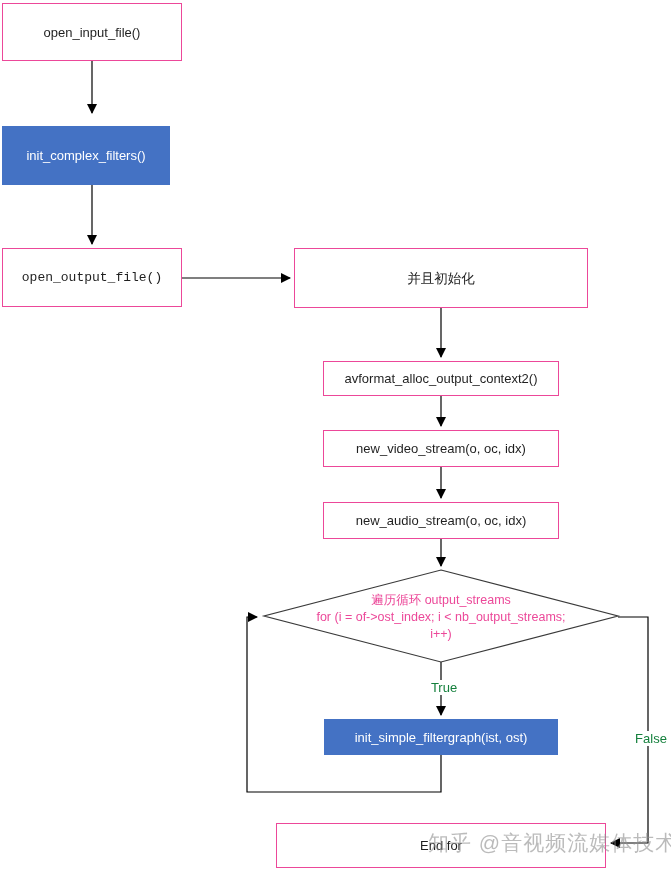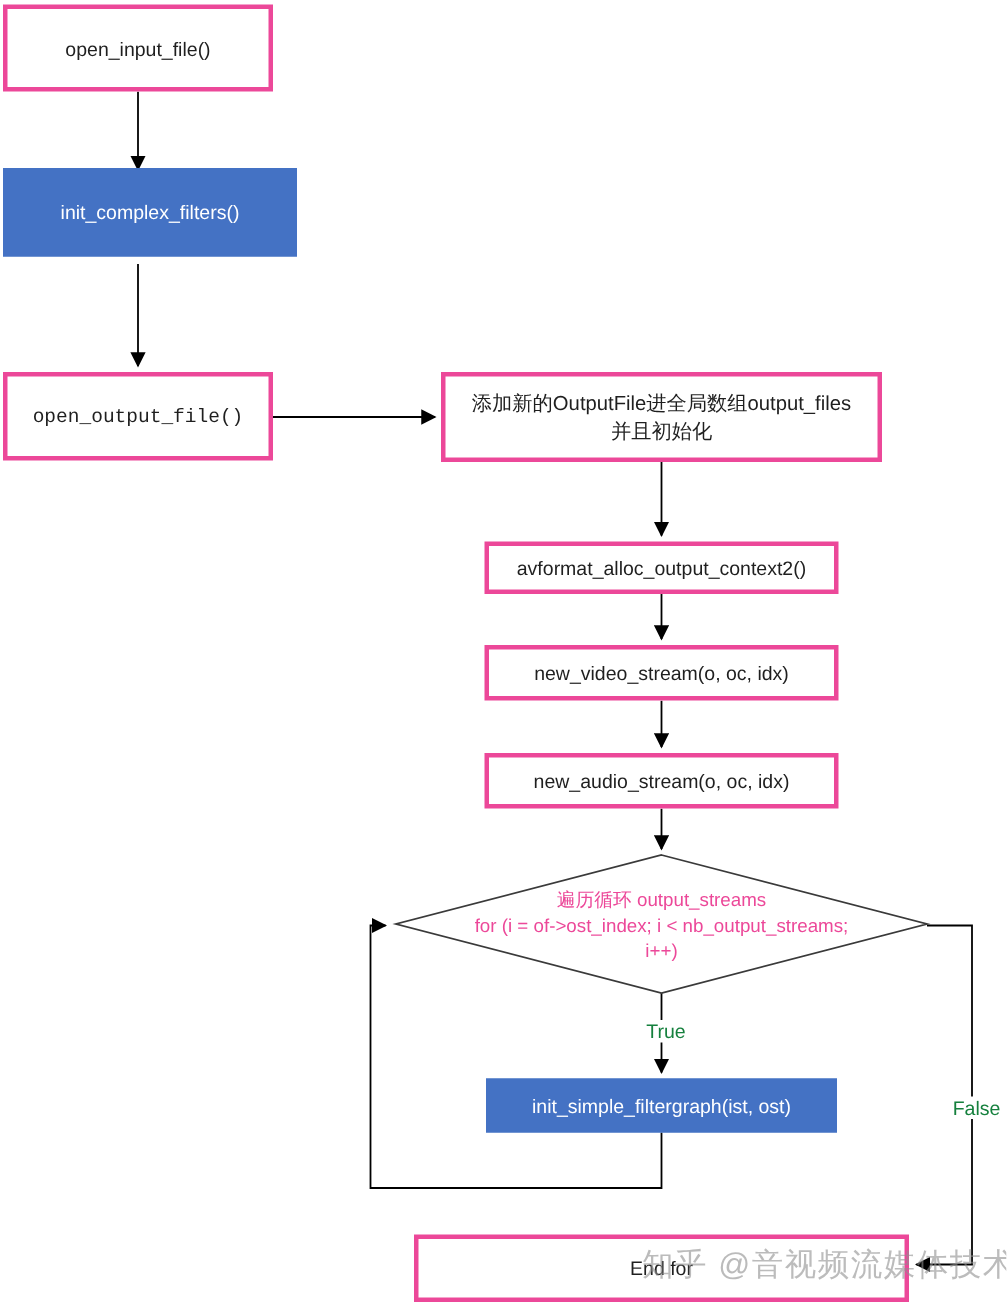--- a/index.html
+++ b/index.html
@@ -3,21 +3,21 @@
 <meta charset="utf-8">
 <style>
   html,body { margin:0; padding:0; background:#ffffff; }
   .canvas {
     position:relative; width:671px; height:873px; background:#ffffff;
     font-family:"Liberation Sans","DejaVu Sans",sans-serif; overflow:hidden;
   }
   .edges { position:absolute; left:0; top:0; width:671px; height:873px; z-index:1; }
   .pbox {
     position:absolute; box-sizing:border-box; background:#ffffff;
-    border:3px solid #ec4899; color:#1f1f1f;
+    border:1px solid #ec4899; color:#1f1f1f;
     display:flex; flex-direction:column; align-items:center; justify-content:center;
     text-align:center; font-size:13px; line-height:19px; z-index:2;
   }
   .accent {
     background:var(--accent,#4472c4); border-color:var(--accent,#4472c4);
     color:var(--accent-text,#ffffff);
   }
   .diamond-text {
     position:absolute; left:271px; top:589px; width:340px; height:56px; z-index:3;
     display:flex; flex-direction:column; align-items:center; justify-content:center;
@@ -57,30 +57,29 @@
       <path d="M441 755 V792 H247 V617 H257" marker-end="url(#arrow)"></path>
       <path d="M618 617 H648 V843 H611" marker-end="url(#arrow)"></path>
     </g>
     <polygon points="441,570 618,616 441,662 264,616" fill="#ffffff" stroke="#3a3a3a" stroke-width="1.2"></polygon>
   </svg>
 
   <div class="pbox" style="left:2px; top:3px; width:180px; height:58px;">
     <span>open_input_file()</span>
   </div>
 
-  <div class="pbox accent" style="left:2px; top:112px; width:196px; height:59px;">
+  <div class="pbox accent" style="left:2px; top:126px; width:168px; height:59px;">
     <span>init_complex_filters()</span>
   </div>
 
   <div class="pbox" style="left:2px; top:248px; width:180px; height:59px;font-family:Liberation Mono, monospace;">
     <span>open_output_file()</span>
   </div>
 
   <div class="pbox" style="left:294px; top:248px; width:294px; height:60px; font-size:13.5px;">
-    <span class="line-block">添加新的OutputFile进全局数组output_files</span>
     <span class="line-block">并且初始化</span>
   </div>
 
   <div class="pbox" style="left:323px; top:361px; width:236px; height:35px;">
     <span>avformat_alloc_output_context2()</span>
   </div>
 
   <div class="pbox" style="left:323px; top:430px; width:236px; height:37px;">
     <span>new_video_stream(o, oc, idx)</span>
   </div>

